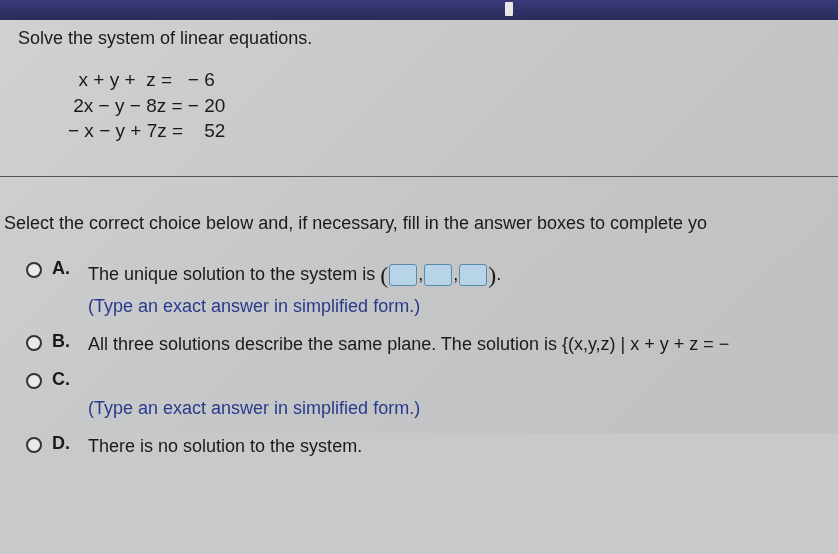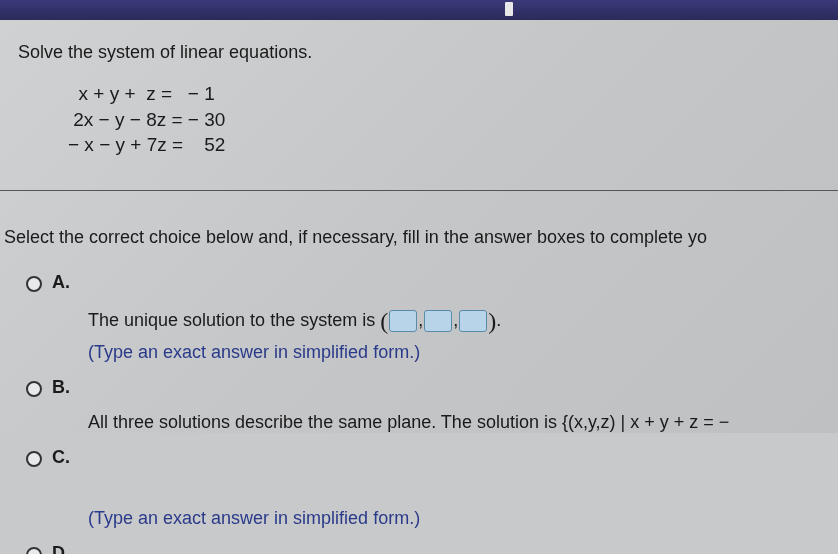--- a/index.html
+++ b/index.html
@@ -20,21 +20,21 @@
       content: '';
       position: absolute;
       left: 505px;
       top: 2px;
       width: 8px;
       height: 14px;
       background: #e8e8e8;
       border-radius: 1px;
     }
     .content {
-      padding: 22px 18px 0 18px;
+      padding: 8px 18px 0 18px;
       background: linear-gradient(135deg, #d0d1d3 0%, #c5c6c8 50%, #bfc0c2 100%);
       height: 413px;
       position: relative;
     }
     .question-text {
       font-size: 18px;
       color: #1a1a1a;
       margin-bottom: 18px;
     }
     .equations {
@@ -84,21 +84,20 @@
       font-weight: bold;
       margin-right: 8px;
       flex-shrink: 0;
     }
     .option-body {
       font-size: 18px;
       color: #1a1a1a;
       line-height: 1.45;
       white-space: nowrap;
       overflow: hidden;
-      margin-top: 32px;
     }
     .answer-box {
       display: inline-block;
       width: 28px;
       height: 22px;
       background: #b8d4e8;
       border: 1px solid #5a8aaa;
       vertical-align: middle;
       border-radius: 3px;
       margin: 0 1px;
@@ -114,22 +113,22 @@
   </style>
 </head>
 <body>
 
 <div class="top-bar"></div>
 
 <div class="content">
 
   <div class="question-text">Solve the system of linear equations.</div>
 
-  <div class="equations"><span>  x + y +  z =   − 1</span>
-<span> 2x − y − 8z = − 30</span>
+  <div class="equations"><span>  x + y +  z =   − 6</span>
+<span> 2x − y − 8z = − 20</span>
 <span>− x − y + 7z =    52</span></div>
 
   <hr class="divider">
 
   <div class="select-text">Select the correct choice below and, if necessary, fill in the answer boxes to complete yo</div>
 
   <div class="options">
 
     <div class="option">
       <div class="radio"></div>
@@ -153,17 +152,20 @@
       <div class="option-label">C.</div>
       <div class="option-body">
         <br>
         <span class="hint">(Type an exact answer in simplified form.)</span>
       </div>
     </div>
 
     <div class="option">
       <div class="radio"></div>
       <div class="option-label">D.</div>
+      <div class="option-body">
+        <span>There is no solution to the system.</span>
+      </div>
     </div>
 
   </div>
 
 </div>
 
 </body></html>

